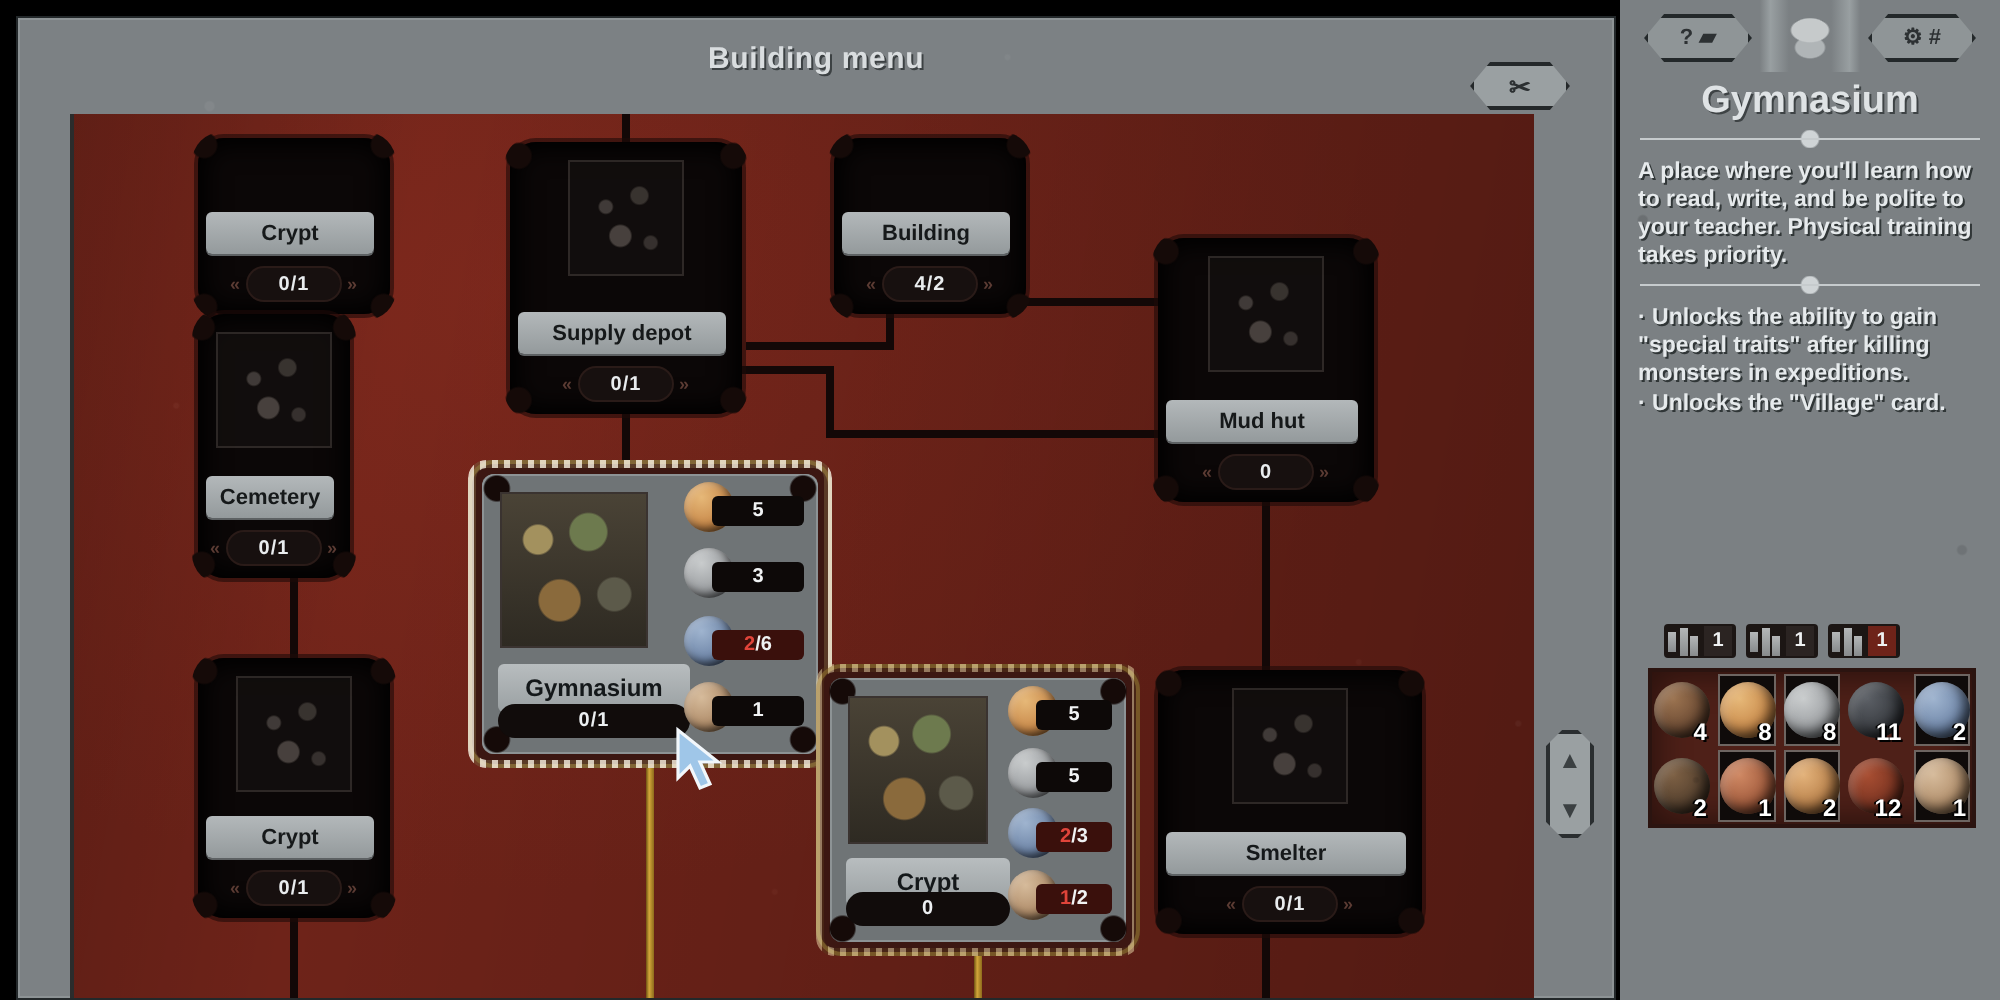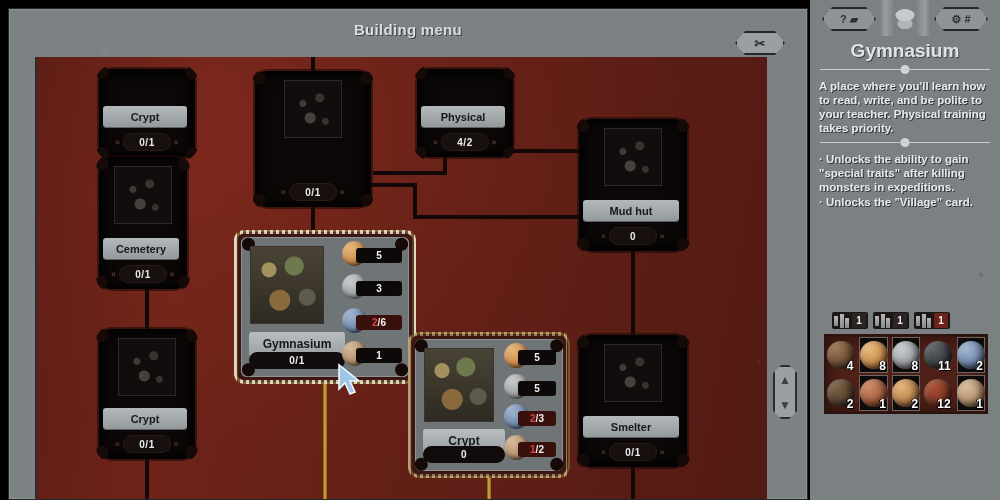--- a/index.html
+++ b/index.html
@@ -226,33 +226,34 @@
 
       <div class="card" style="left:62px;top:12px;width:96px;height:88px;">
         <div class="card-body">
           <div class="name-plate">Crypt</div>
           <div class="counter">0/1</div>
         </div>
       </div>
 
       <div class="card" style="left:380px;top:12px;width:96px;height:88px;">
         <div class="card-body">
-          <div class="name-plate">Physical</div>
+          <div class="name-plate">Building</div>
           <div class="counter">4/2</div>
         </div>
       </div>
 
       <div class="card" style="left:218px;top:14px;width:116px;height:136px;">
         <div class="card-body">
           <div class="thumb"></div>
+          <div class="name-plate">Supply depot</div>
           <div class="counter">0/1</div>
         </div>
       </div>
 
-      <div class="card" style="left:62px;top:100px;width:88px;height:132px;">
+      <div class="card" style="left:62px;top:100px;width:76px;height:132px;">
         <div class="card-body">
           <div class="thumb"></div>
           <div class="name-plate">Cemetery</div>
           <div class="counter">0/1</div>
         </div>
       </div>
 
       <div class="card" style="left:542px;top:62px;width:108px;height:132px;">
         <div class="card-body">
           <div class="thumb"></div>
@@ -262,21 +263,21 @@
       </div>
 
       <div class="card" style="left:62px;top:272px;width:96px;height:130px;">
         <div class="card-body">
           <div class="thumb"></div>
           <div class="name-plate">Crypt</div>
           <div class="counter">0/1</div>
         </div>
       </div>
 
-      <div class="card" style="left:542px;top:278px;width:108px;height:132px;">
+      <div class="card" style="left:542px;top:278px;width:132px;height:132px;">
         <div class="card-body">
           <div class="thumb"></div>
           <div class="name-plate">Smelter</div>
           <div class="counter">0/1</div>
         </div>
       </div>
 
       <div class="card detail sel" style="left:204px;top:180px;width:168px;height:140px;">
         <div class="card-body">
           <div class="frame"></div>

